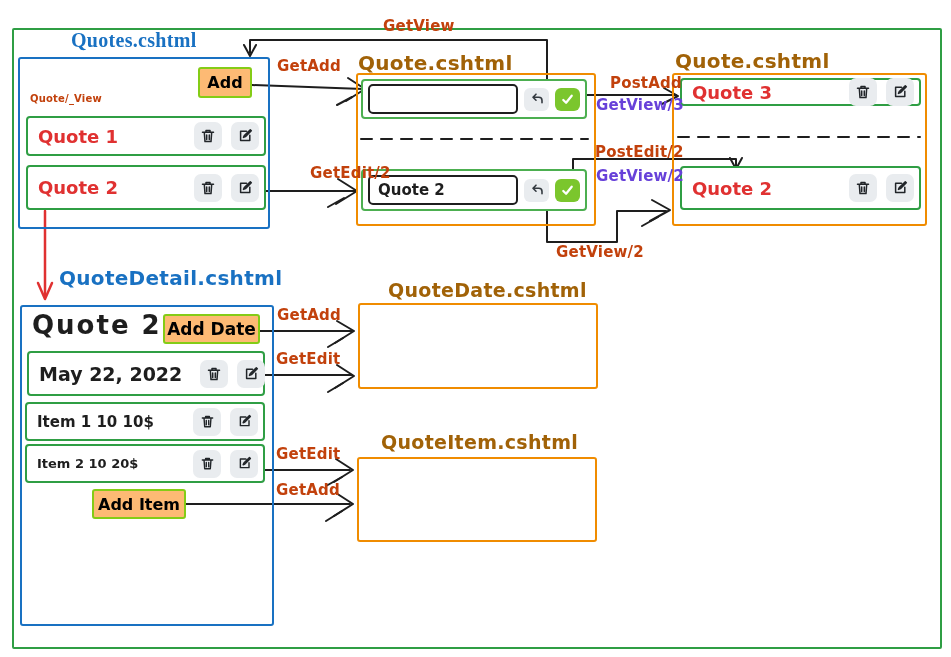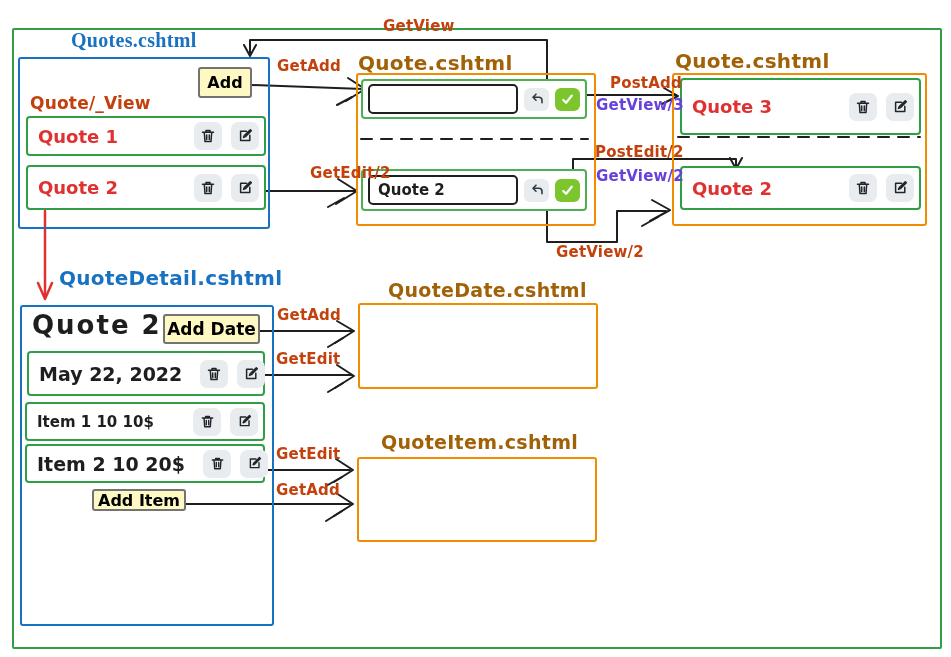--- a/index.html
+++ b/index.html
@@ -14,21 +14,21 @@
   .b-blue{border-color:#1971c2;} .b-orange{border-color:#f08c00;}
   .row{position:absolute;display:flex;align-items:center;background:#fff;
        border:2px solid #2f9e44;border-radius:4px;padding:0 5px 0 10px;gap:9px;box-sizing:border-box;}
   .row.lgreen{border-color:#4caf50;padding:0 5px;}
   .row .grow{flex:1;}
   .row-label{font-size:18px;font-weight:600;white-space:nowrap;}
   .icon-btn{width:28px;height:28px;background:#e9ecef;border:none;border-radius:7px;
             display:flex;align-items:center;justify-content:center;flex:0 0 auto;padding:0;cursor:pointer;}
   .icon-btn.small{width:25px;height:23px;border-radius:6px;}
   .icon-btn.check{background:#7bc62d;}
-  .hand-btn{position:absolute;background:#fef9c3;border:2px solid #737373;border-radius:3px;
+  .hand-btn{position:absolute;background:#fdba74;border:2px solid #84cc16;border-radius:3px;
             font-size:16px;font-weight:600;font-family:inherit;display:flex;align-items:center;
             justify-content:center;cursor:pointer;box-sizing:border-box;white-space:nowrap;}
   .lbl{position:absolute;font-size:15px;font-weight:700;white-space:nowrap;letter-spacing:.2px;}
   .sketch-input{border:2px solid #1e1e1e;border-radius:5px;height:26px;flex:1;min-width:0;
             font-size:15px;font-weight:600;font-family:inherit;padding:0 8px;background:#fff;color:#1e1e1e;}
   .heading{position:absolute;font-size:26px;font-weight:600;letter-spacing:2px;white-space:nowrap;}
   svg.overlay{position:absolute;left:0;top:0;pointer-events:none;}
   svg.overlay path{fill:none;stroke:#1e1e1e;stroke-width:2;stroke-linecap:round;stroke-linejoin:round;}
   svg.overlay path.red{stroke:#e03131;stroke-width:2.5;}
   svg.overlay path.dash{stroke-dasharray:11 9;}
@@ -85,21 +85,21 @@
     <path d="M186 504 H350"></path>
     <path d="M336 493 L353 504 L334 516"></path>
     <path d="M342 511 L326 521"></path>
   </svg>
 
   <div class="title blue" style="left:71px;top:29px;font-family:Liberation Serif, serif;">Quotes.cshtml</div>
   <div class="box b-blue" style="left:18px;top:57px;width:248px;height:168px;"></div>
 
   <button class="hand-btn" style="left:198px;top:67px;width:54px;height:31px;">Add</button>
 
-  <div class="lbl green" style="left:30px;top:93px;font-size:17px;">Quote/_View</div>
+  <div class="lbl green" style="left:30px;top:93px;font-size:10px;">Quote/_View</div>
 
   <div class="row" style="left:26px;top:116px;width:240px;height:40px;">
     <span class="row-label redtx">Quote 1</span>
     <span class="grow"></span>
     <button class="icon-btn">
       <svg class="icon-svg" width="16" height="16" viewBox="0 0 16 16" fill="none" stroke="#212529" stroke-width="1.5" stroke-linecap="round" stroke-linejoin="round">
           <path d="M2.5 4.2h11M6 4.2V2.6h4v1.6M4.3 4.2l.7 9.4h6l.7-9.4M6.7 7v4.4M9.3 7v4.4"></path>
         </svg>
     </button>
     <button class="icon-btn">
@@ -151,21 +151,21 @@
     <button class="icon-btn small check">
       <svg class="icon-svg" width="15" height="15" viewBox="0 0 16 16" fill="none" stroke="#ffffff" stroke-width="2.4" stroke-linecap="round" stroke-linejoin="round">
           <path d="M3.5 8.5l3 3 6-7.5"></path>
         </svg>
     </button>
   </div>
 
   <div class="title orange" style="left:675px;top:49px;">Quote.cshtml</div>
   <div class="box b-orange" style="left:672px;top:73px;width:251px;height:149px;"></div>
 
-  <div class="row" style="left:680px;top:78px;width:241px;height:57px;">
+  <div class="row" style="left:680px;top:78px;width:241px;height:28px;">
     <span class="row-label redtx">Quote 3</span>
     <span class="grow"></span>
     <button class="icon-btn">
       <svg class="icon-svg" width="16" height="16" viewBox="0 0 16 16" fill="none" stroke="#212529" stroke-width="1.5" stroke-linecap="round" stroke-linejoin="round">
           <path d="M2.5 4.2h11M6 4.2V2.6h4v1.6M4.3 4.2l.7 9.4h6l.7-9.4M6.7 7v4.4M9.3 7v4.4"></path>
         </svg>
     </button>
     <button class="icon-btn">
       <svg class="icon-svg" width="16" height="16" viewBox="0 0 16 16" fill="none" stroke="#212529" stroke-width="1.5" stroke-linecap="round" stroke-linejoin="round">
           <path d="M9.5 3.2H3.6v9.2h9.2V7.2M13.3 1.7l1 1L8.4 8.6l-1.9.8.8-1.9z"></path>
@@ -227,35 +227,35 @@
         </svg>
     </button>
     <button class="icon-btn">
       <svg class="icon-svg" width="15" height="15" viewBox="0 0 16 16" fill="none" stroke="#212529" stroke-width="1.5" stroke-linecap="round" stroke-linejoin="round">
           <path d="M9.5 3.2H3.6v9.2h9.2V7.2M13.3 1.7l1 1L8.4 8.6l-1.9.8.8-1.9z"></path>
         </svg>
     </button>
   </div>
 
   <div class="row" style="left:25px;top:444px;width:240px;height:39px;">
-    <span class="row-label" style="font-size:19px;">Item 2  10 20$</span>
-    <span class="grow"></span>
-    <button class="icon-btn">
-      <svg class="icon-svg" width="15" height="15" viewBox="0 0 16 16" fill="none" stroke="#212529" stroke-width="1.5" stroke-linecap="round" stroke-linejoin="round">
-          <path d="M2.5 4.2h11M6 4.2V2.6h4v1.6M4.3 4.2l.7 9.4h6l.7-9.4M6.7 7v4.4M9.3 7v4.4"></path>
-        </svg>
-    </button>
-    <button class="icon-btn">
-      <svg class="icon-svg" width="15" height="15" viewBox="0 0 16 16" fill="none" stroke="#212529" stroke-width="1.5" stroke-linecap="round" stroke-linejoin="round">
-          <path d="M9.5 3.2H3.6v9.2h9.2V7.2M13.3 1.7l1 1L8.4 8.6l-1.9.8.8-1.9z"></path>
-        </svg>
-    </button>
-  </div>
-
-  <button class="hand-btn" style="left:92px;top:489px;width:94px;height:22px;">Add Item</button>
+    <span class="row-label" style="font-size:13px;">Item 2  10 20$</span>
+    <span class="grow"></span>
+    <button class="icon-btn">
+      <svg class="icon-svg" width="15" height="15" viewBox="0 0 16 16" fill="none" stroke="#212529" stroke-width="1.5" stroke-linecap="round" stroke-linejoin="round">
+          <path d="M2.5 4.2h11M6 4.2V2.6h4v1.6M4.3 4.2l.7 9.4h6l.7-9.4M6.7 7v4.4M9.3 7v4.4"></path>
+        </svg>
+    </button>
+    <button class="icon-btn">
+      <svg class="icon-svg" width="15" height="15" viewBox="0 0 16 16" fill="none" stroke="#212529" stroke-width="1.5" stroke-linecap="round" stroke-linejoin="round">
+          <path d="M9.5 3.2H3.6v9.2h9.2V7.2M13.3 1.7l1 1L8.4 8.6l-1.9.8.8-1.9z"></path>
+        </svg>
+    </button>
+  </div>
+
+  <button class="hand-btn" style="left:92px;top:489px;width:94px;height:30px;">Add Item</button>
 
   <div class="title orange sm" style="left:364px;top:279px;">QuoteDate.cshtml</div>
   <div class="box b-orange" style="left:358px;top:303px;width:236px;height:82px;background:#fff;"></div>
   <div class="lbl green" style="left:277px;top:306px;">GetAdd</div>
   <div class="lbl green" style="left:276px;top:350px;">GetEdit</div>
 
   <div class="title orange sm" style="left:357px;top:431px;">QuoteItem.cshtml</div>
   <div class="box b-orange" style="left:357px;top:457px;width:236px;height:81px;background:#fff;"></div>
   <div class="lbl green" style="left:276px;top:445px;">GetEdit</div>
   <div class="lbl green" style="left:276px;top:481px;">GetAdd</div>

